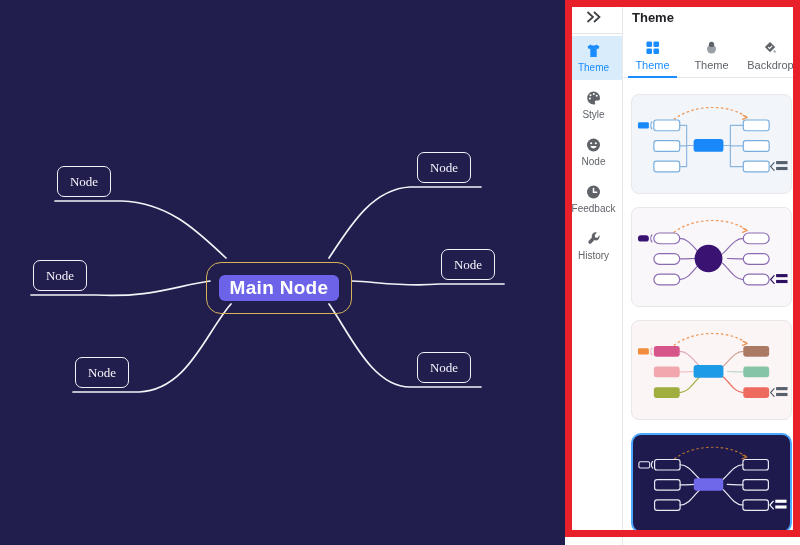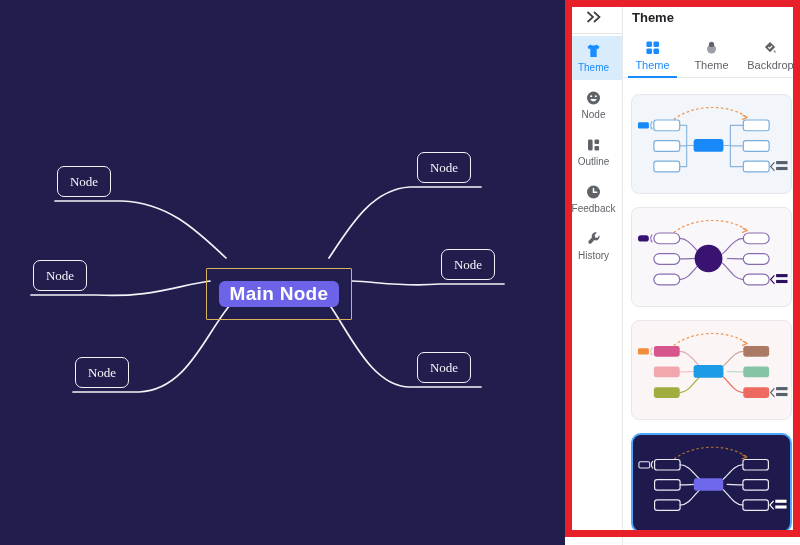--- a/index.html
+++ b/index.html
@@ -16,22 +16,22 @@
     color:#f4f4fa;font:13px "Liberation Serif",serif;
     display:flex;align-items:center;justify-content:center;
   }
   .node-tl{left:57px;top:166px;}
   .node-ml{left:33px;top:260px;}
   .node-bl{left:75px;top:357px;}
   .node-tr{left:417px;top:152px;}
   .node-mr{left:441px;top:249px;}
   .node-br{left:417px;top:352px;}
   .main-node-wrap{
-    position:absolute;left:206px;top:268px;width:146px;height:52px;box-sizing:border-box;
-    border:1.6px solid #d8b25a;border-radius:1px;padding:12px;
+    position:absolute;left:206px;top:262px;width:146px;height:52px;box-sizing:border-box;
+    border:1.6px solid #d8b25a;border-radius:15px;padding:12px;
   }
   .main-node{
     width:100%;height:100%;background:#6c63e8;border-radius:6px;
     display:flex;align-items:center;justify-content:center;
     color:#ffffff;font-weight:bold;font-size:19px;letter-spacing:.3px;
   }
   
   .panel{
     position:absolute;left:565px;top:0;width:235px;height:545px;background:#ffffff;
     display:flex;box-sizing:border-box;
@@ -115,39 +115,41 @@
       </svg>
     </div>
 
     <div class="rail-item active">
       <svg width="17" height="16" viewBox="0 0 16 16">
         <path d="M5.2 1.5 L2 3.6 L3.3 6.3 L4.8 5.6 V14 H11.2 V5.6 L12.7 6.3 L14 3.6 L10.8 1.5 C10.5 2.9 5.5 2.9 5.2 1.5 Z" fill="#1a8cff"></path>
       </svg>
       <span class="lbl">Theme</span>
     </div>
 
+    <div class="rail-item">
+      <svg width="17" height="16" viewBox="0 0 16 16">
+        <path d="M8 1.5 a6.5 6.5 0 1 0 .4 13 c1.3 0 1.7-.9 1.1-1.8 -.6-1 .1-2.2 1.4-2.2 h1.7 c1.2 0 1.9-.9 1.8-2.1 A6.5 6.5 0 0 0 8 1.5 Z" fill="#5f6368"></path>
+        <circle cx="5" cy="5.2" r="1" fill="#fff"></circle>
+          <circle cx="8.3" cy="4" r="1" fill="#fff"></circle>
+        <circle cx="11.2" cy="5.8" r="1" fill="#fff"></circle>
+          <circle cx="4.4" cy="8.6" r="1" fill="#fff"></circle>
+      </svg>
+      <span class="lbl">Style</span>
+    </div>
 
     <div class="rail-item">
       <svg width="17" height="16" viewBox="0 0 16 16">
         <circle cx="8" cy="8" r="6.5" fill="#5f6368"></circle>
         <circle cx="5.7" cy="6.3" r="1.05" fill="#fff"></circle>
           <circle cx="10.3" cy="6.3" r="1.05" fill="#fff"></circle>
         <path d="M4.8 9 a3.3 3.3 0 0 0 6.4 0 Z" fill="#fff"></path>
       </svg>
       <span class="lbl">Node</span>
     </div>
 
-    <div class="rail-item">
-      <svg width="17" height="16" viewBox="0 0 16 16">
-        <rect x="2.5" y="2.5" width="4.6" height="11" rx="1.4" fill="#5f6368"></rect>
-        <rect x="9" y="2.5" width="4.6" height="4.6" rx="1.1" fill="#5f6368"></rect>
-        <rect x="9" y="8.9" width="4.6" height="4.6" rx="1.1" fill="#5f6368"></rect>
-      </svg>
-      <span class="lbl">Outline</span>
-    </div>
 
     <div class="rail-item">
       <svg width="17" height="16" viewBox="0 0 16 16">
         <circle cx="8" cy="8" r="6.5" fill="#5f6368"></circle>
         <path d="M8 4.4 V8.2 H11.2" stroke="#fff" stroke-width="1.5" fill="none" stroke-linecap="round"></path>
       </svg>
       <span class="lbl">Feedback</span>
     </div>
 
     <div class="rail-item">

